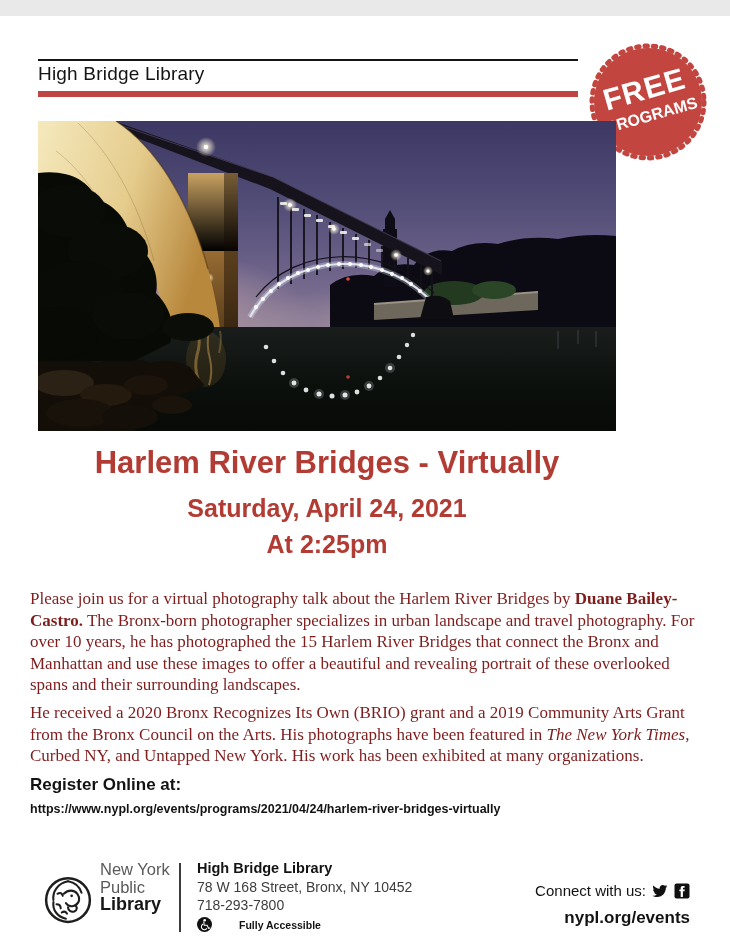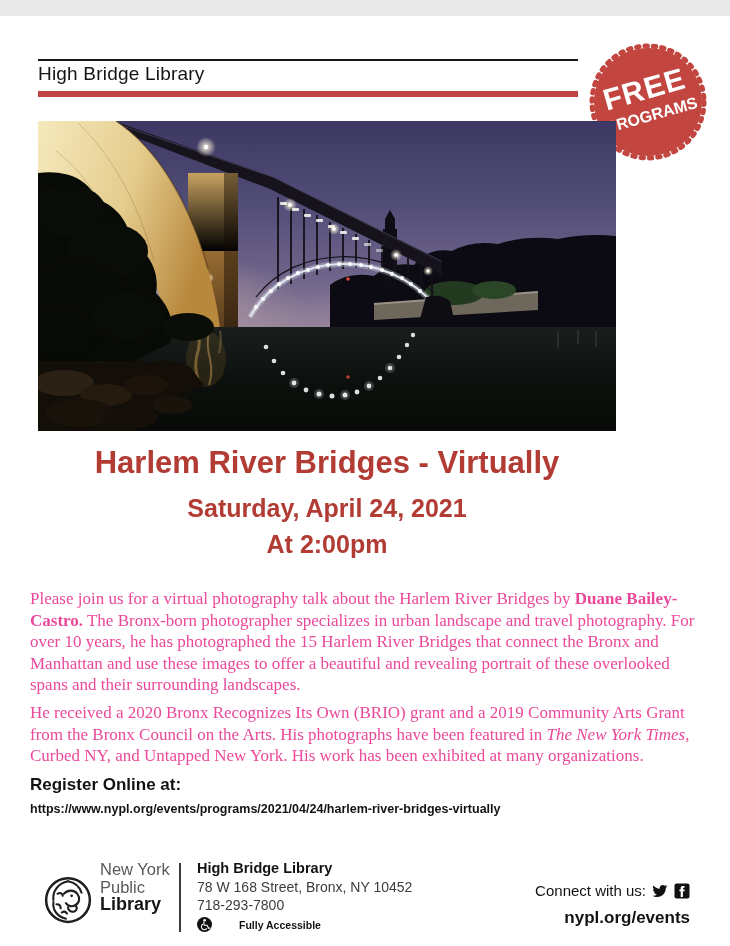--- a/index.html
+++ b/index.html
@@ -20,21 +20,21 @@
 
   
   .event-title{position:absolute;left:38px;top:429px;width:578px;text-align:center;
                font-size:31px;font-weight:bold;color:#b23b34;}
   .event-date{position:absolute;left:38px;top:478px;width:578px;text-align:center;
               font-size:25px;font-weight:bold;color:#b23b34;}
   .event-time{position:absolute;left:38px;top:514px;width:578px;text-align:center;
               font-size:25px;font-weight:bold;color:#b23b34;}
 
   
-  .copy{font-family:"Liberation Serif",serif;font-size:17px;line-height:21.5px;color:#ec4899;}
+  .copy{font-family:"Liberation Serif",serif;font-size:17px;line-height:21.5px;color:#7f1d1d;}
   .p1{position:absolute;left:30px;top:555px;width:668px;}
   .p2{position:absolute;left:30px;top:669px;width:672px;}
 
   
   .register{position:absolute;left:30px;top:759px;width:680px;display:flex;align-items:baseline;gap:7px;flex-direction:column;}
   .register-label{font-size:17px;font-weight:bold;color:#131313;white-space:nowrap;}
   .register-url{font-size:12.5px;font-weight:bold;color:#131313;text-decoration:none;white-space:nowrap;}
 
   
   .lion{position:absolute;left:43px;top:859px;width:50px;height:50px;}
@@ -249,21 +249,21 @@
         <ellipse cx="70" cy="130" rx="40" ry="28" fill="#0a0d07"></ellipse>
       <ellipse cx="40" cy="170" rx="46" ry="30" fill="#090b06"></ellipse>
         <ellipse cx="90" cy="195" rx="36" ry="24" fill="#0a0d07"></ellipse>
       <ellipse cx="20" cy="212" rx="40" ry="26" fill="#080a06"></ellipse>
       <ellipse cx="150" cy="206" rx="26" ry="14" fill="#0b0e08"></ellipse>
     </g>
   </svg>
 
   <div class="event-title">Harlem River Bridges - Virtually</div>
   <div class="event-date">Saturday, April 24, 2021</div>
-  <div class="event-time">At 2:00pm</div>
+  <div class="event-time">At 2:25pm</div>
 
   <p class="copy p1"><span>Please join us for a virtual photography talk about the Harlem River Bridges by </span><strong>Duane Bailey-Castro.</strong><span> The Bronx-born photographer specializes in urban landscape and travel photography. For over 10 years, he has photographed the 15 Harlem River Bridges that connect the Bronx and Manhattan and use these images to offer a beautiful and revealing portrait of these overlooked spans and their surrounding landscapes.</span></p>
 
   <p class="copy p2"><span>He received a 2020 Bronx Recognizes Its Own (BRIO) grant and a 2019 Community Arts Grant from the Bronx Council on the Arts. His photographs have been featured in </span><em>The New York Times</em><span>, Curbed NY, and Untapped New York. His work has been exhibited at many organizations.</span></p>
 
   <div class="register">
     <span class="register-label">Register Online at:</span>
     <a class="register-url" href="#">https://www.nypl.org/events/programs/2021/04/24/harlem-river-bridges-virtually</a>
   </div>
 

